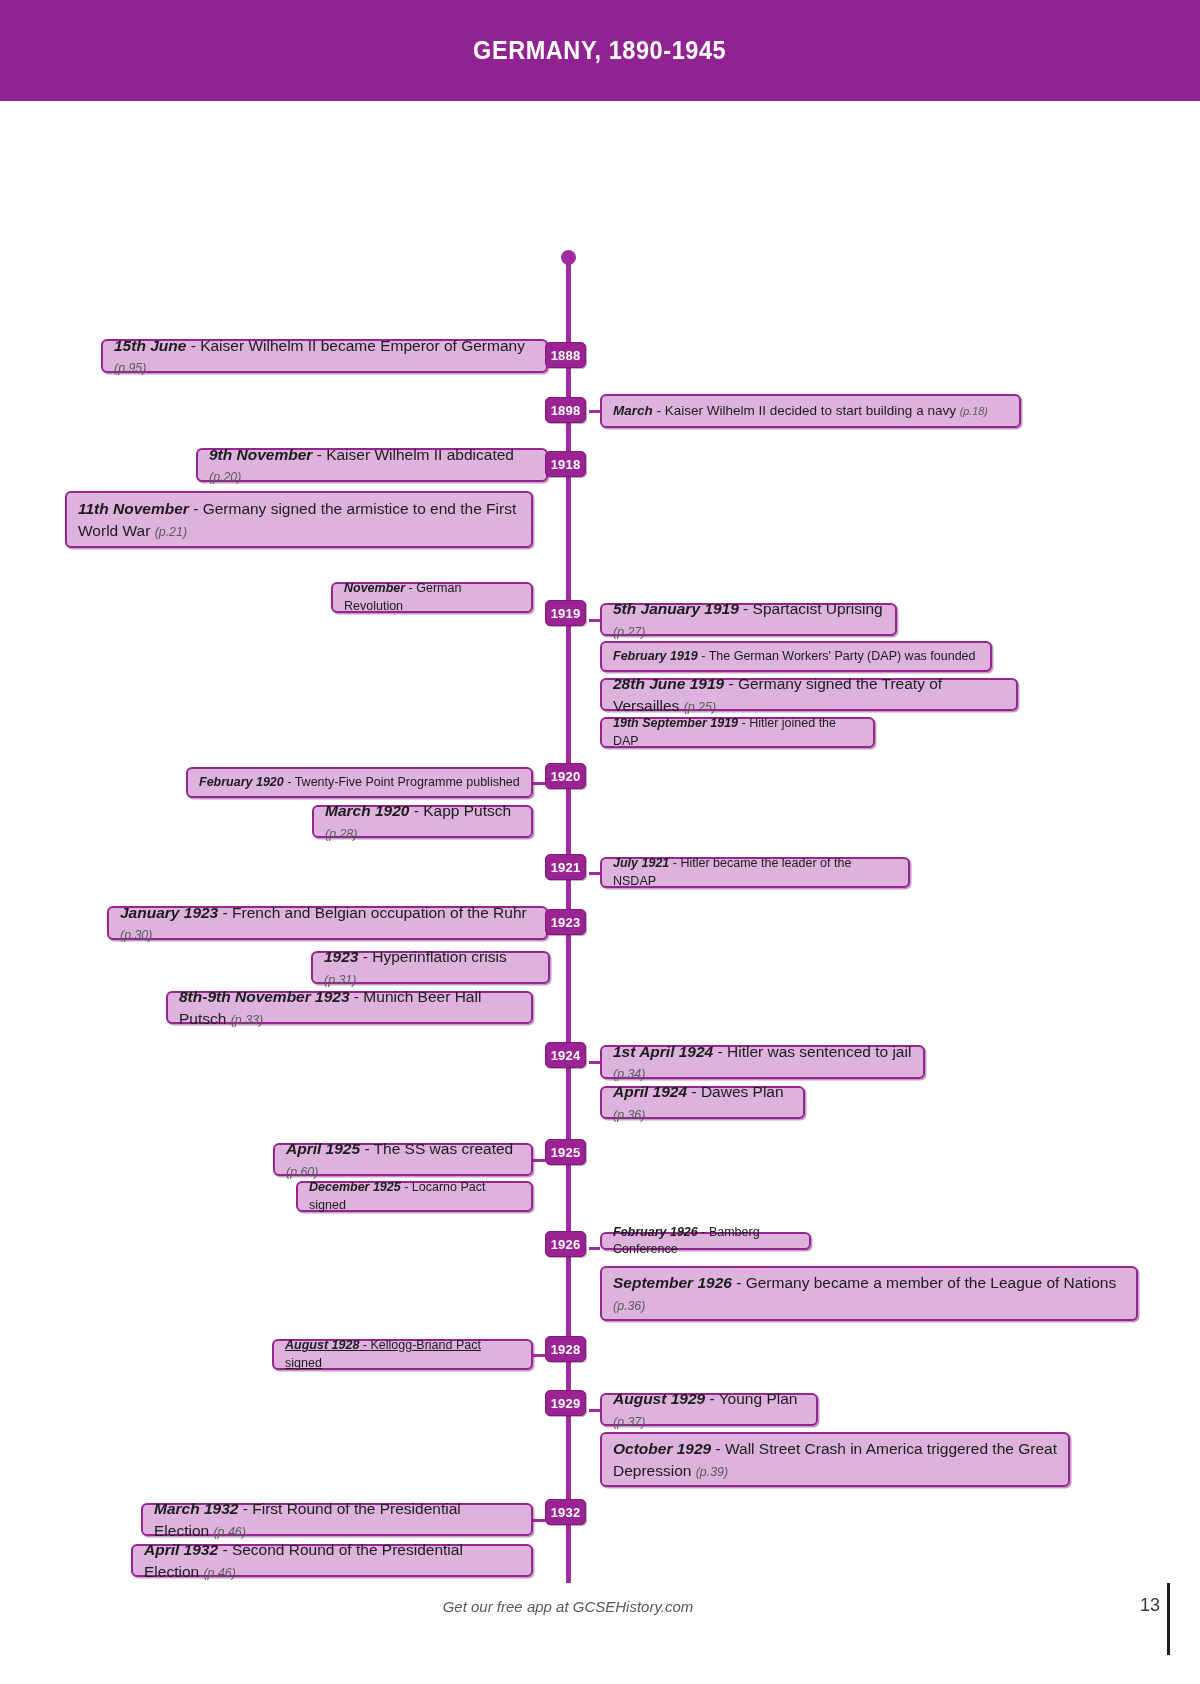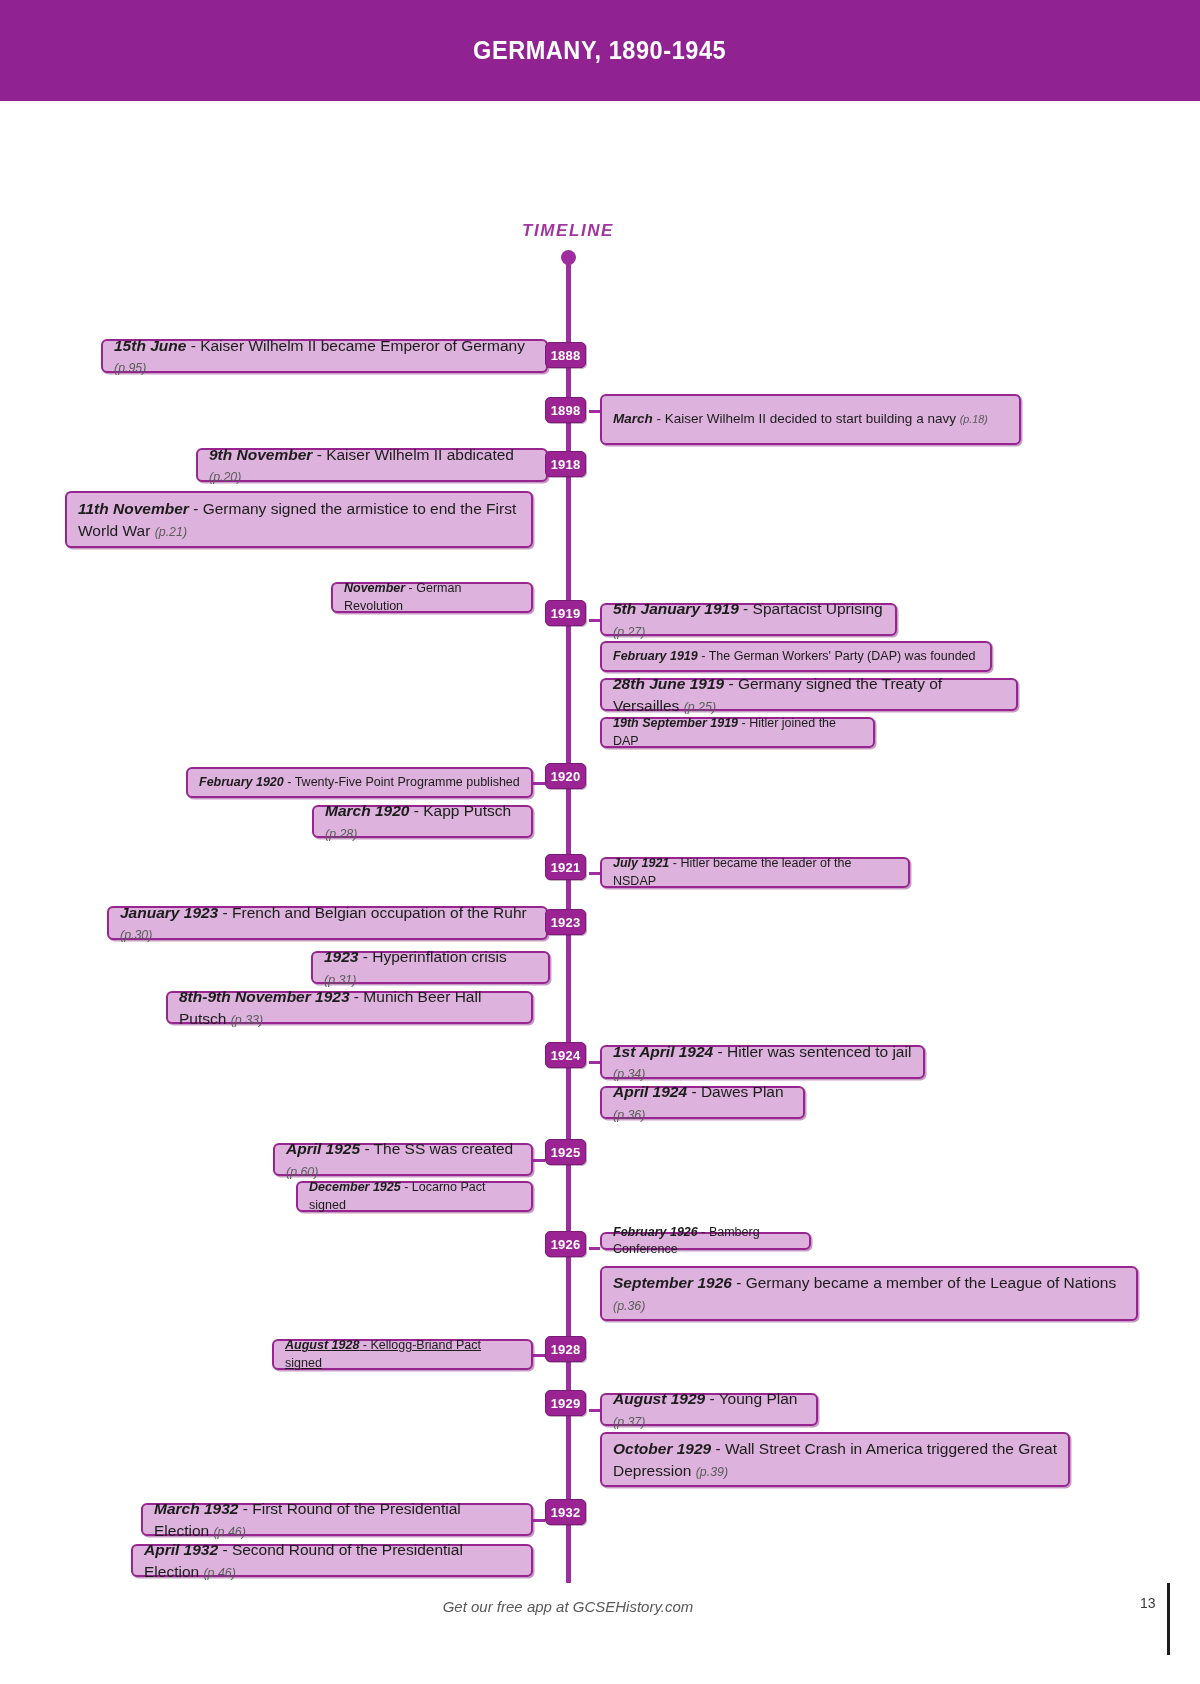--- a/index.html
+++ b/index.html
@@ -126,41 +126,40 @@
     text-align: center;
     color: #58585a;
     font-size: 15px;
     font-style: italic;
   }
   .page-number {
     position: absolute;
     left: 1140px;
     top: 1494px;
     color: #3a3a3a;
-    font-size: 14px;
+    font-size: 18px;
   }
   .page-rule {
     position: absolute;
     left: 1167px;
     top: 1482px;
     width: 3px;
     height: 72px;
     background: #1c1c1c;
   }
 </style>
 </head>
 <body>
 
 <div class="header-banner">
   <div class="header-title">GERMANY, 1890-1945</div>
 </div>
 
 <div class="stage">
 
-  <div class="timeline-label">TIMELINE</div>
   <div class="timeline-dot"></div>
   <div class="timeline-axis"></div>
 
   <div id="badges-layer">
       <div class="year-badge" style="top: 241px; left: 545px;">1888</div>
       <div class="year-badge" style="top: 296px; left: 545px;">1898</div>
       <div class="year-badge" style="top: 350px; left: 545px;">1918</div>
       <div class="year-badge" style="top: 499px; left: 545px;">1919</div>
       <div class="year-badge" style="top: 662px; left: 545px;">1920</div>
       <div class="year-badge" style="top: 753px; left: 545px;">1921</div>
@@ -184,21 +183,21 @@
       <div class="connector" style="top: 1057.5px; left: 533px; width: 12px;"></div>
       <div class="connector" style="top: 1145.5px; left: 589px; width: 11px;"></div>
       <div class="connector" style="top: 1252.5px; left: 533px; width: 12px;"></div>
       <div class="connector" style="top: 1307.5px; left: 589px; width: 11px;"></div>
       <div class="connector" style="top: 1417.5px; left: 533px; width: 12px;"></div>
     </div>
   <div id="events-layer">
       <div class="event-box sz-lg" style="top: 238px; left: 101px; width: 447px; height: 34px;">
         <span class="txt"><span class="ev-date">15th June</span><span> - </span><span class="ev-body">Kaiser Wilhelm II became Emperor of Germany</span> <span class="ev-ref">(p.95)</span></span>
       </div>
-      <div class="event-box sz-md" style="top: 293px; left: 600px; width: 421px; height: 51px;">
+      <div class="event-box sz-md" style="top: 293px; left: 600px; width: 421px; height: 34px;">
         <span class="txt"><span class="ev-date">March</span><span> - </span><span class="ev-body">Kaiser Wilhelm II decided to start building a navy</span> <span class="ev-ref">(p.18)</span></span>
       </div>
       <div class="event-box sz-lg" style="top: 347px; left: 196px; width: 352px; height: 34px;">
         <span class="txt"><span class="ev-date">9th November</span><span> - </span><span class="ev-body">Kaiser Wilhelm II abdicated</span> <span class="ev-ref">(p.20)</span></span>
       </div>
       <div class="event-box sz-lg" style="top: 390px; left: 65px; width: 468px; height: 57px;">
         <span class="txt"><span class="ev-date">11th November</span><span> - </span><span class="ev-body">Germany signed the armistice to end the First World War</span> <span class="ev-ref">(p.21)</span></span>
       </div>
       <div class="event-box sz-sm" style="top: 449px; left: 331px; width: 202px; height: 31px; margin-top: 32px;">
         <span class="txt"><span class="ev-date">November</span><span> - </span><span class="ev-body">German Revolution</span></span>

